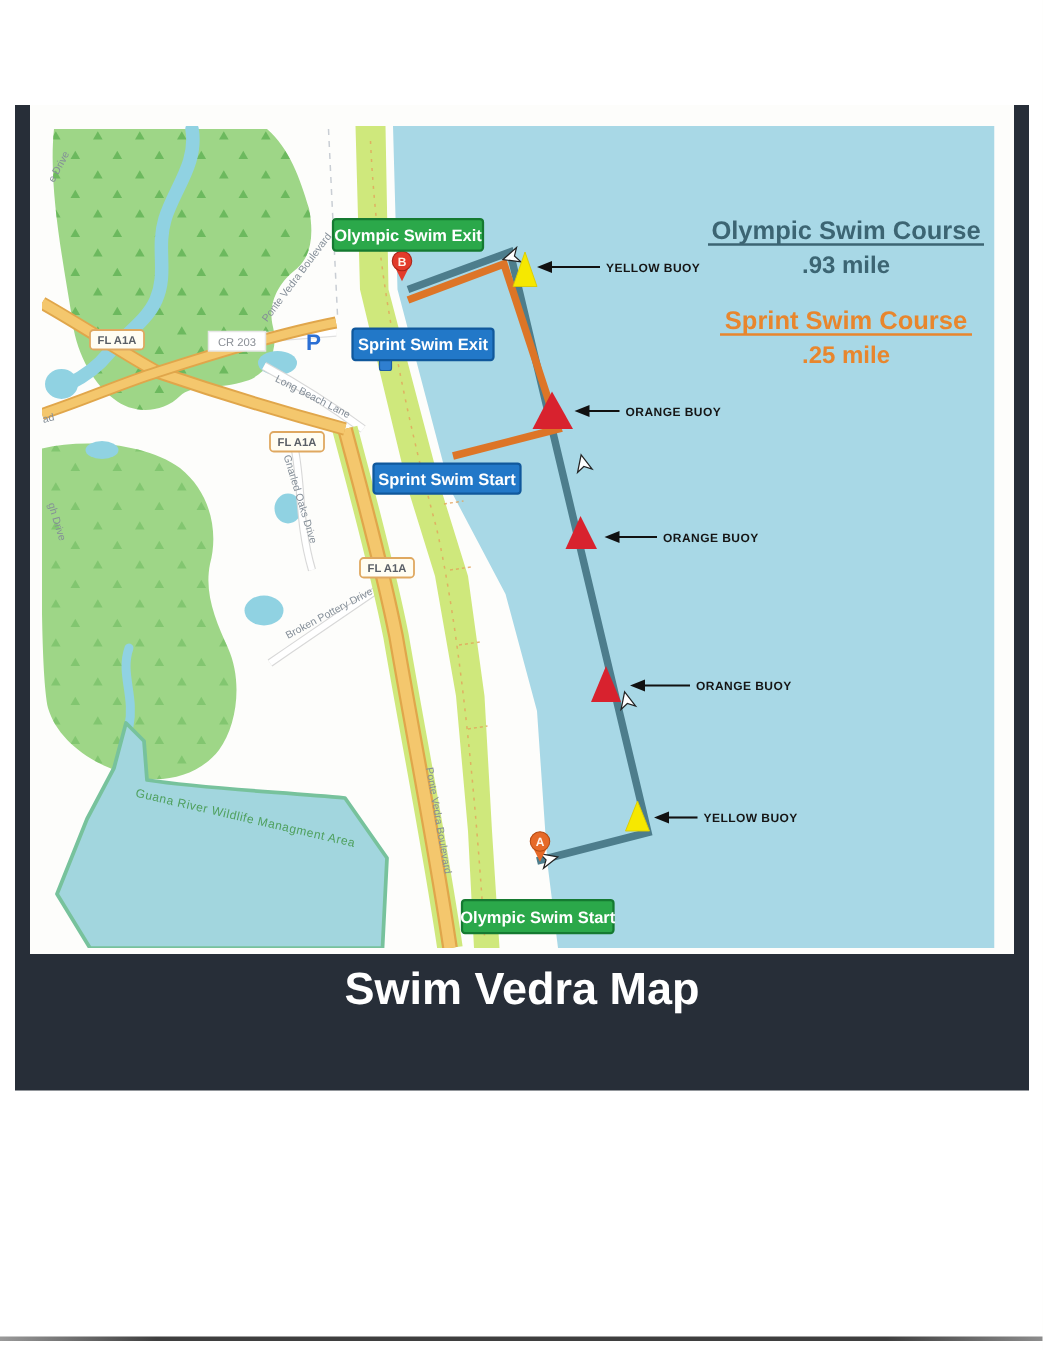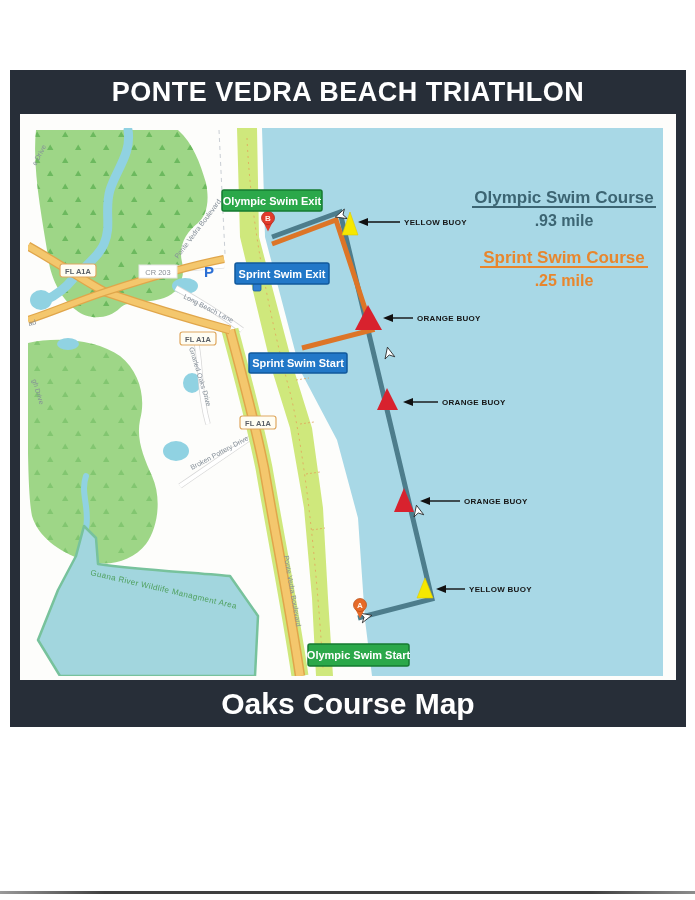--- a/index.html
+++ b/index.html
@@ -19,21 +19,20 @@
   svg text{font-family:"Liberation Sans",sans-serif;}
   .street-lbl{fill:#848e98;font-size:7px;}
   .buoy-lbl{fill:#151515;font-size:8px;font-weight:bold;letter-spacing:.3px;}
   .course-lbl{fill:#ffffff;font-size:11px;font-weight:bold;}
   .shield-lbl{fill:#5a5f66;font-size:7.5px;font-weight:bold;}
 </style>
 </head>
 <body>
 
 <div class="frame">
-  <div class="title-bar">PONTE VEDRA BEACH TRIATHLON</div>
 
   <div class="map-wrap">
     <svg class="map-svg" width="635" height="548" viewBox="0 0 635 548">
       <defs>
         <pattern id="trees" width="28" height="26" patternUnits="userSpaceOnUse">
           <path d="M6,9 l3.2,-5.5 3.2,5.5 z" fill="#5fb254" opacity="0.8"></path>
           <path d="M19,22 l3.2,-5.5 3.2,5.5 z" fill="#5fb254" opacity="0.8"></path>
         </pattern>
       </defs>
 
@@ -195,16 +194,16 @@
         <line x1="444" y1="79" x2="628" y2="79" stroke="#3c6573" stroke-width="1.8"></line>
         <text x="536" y="98" text-anchor="middle" fill="#3c6573" font-size="16" font-weight="bold">.93 mile</text>
 
         <text x="536" y="135" text-anchor="middle" fill="#e8862d" font-size="17" font-weight="bold">Sprint Swim Course</text>
         <line x1="452" y1="139" x2="620" y2="139" stroke="#e8862d" stroke-width="1.8"></line>
         <text x="536" y="158" text-anchor="middle" fill="#e8862d" font-size="16" font-weight="bold">.25 mile</text>
       </g>
     </svg>
   </div>
 
-  <div class="bottom-bar">Oaks Course Map</div>
+  <div class="bottom-bar">Swim Vedra Map</div>
 </div>
 
 <div class="scan-line"></div>
 
 </body></html>

